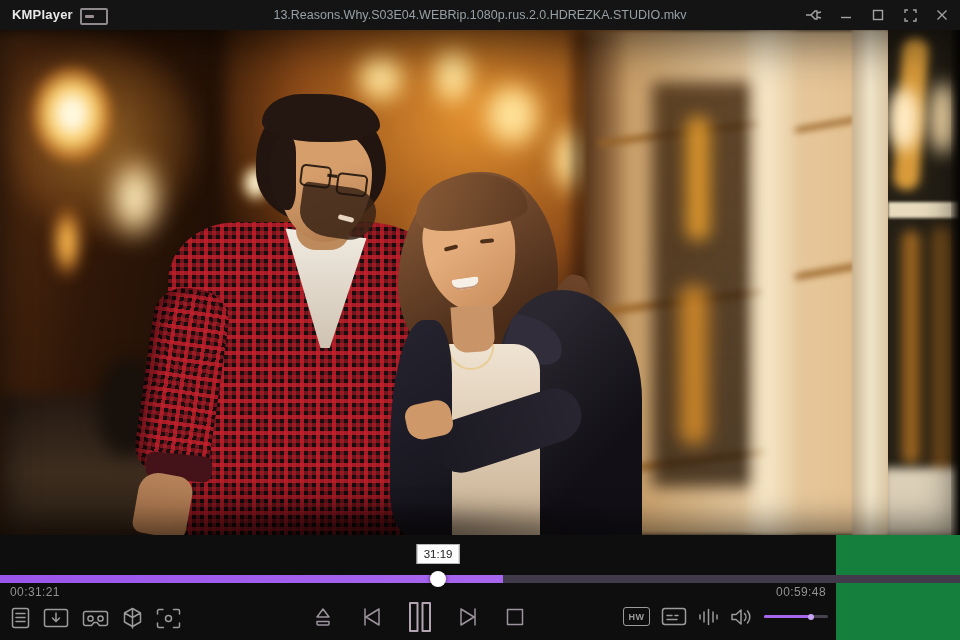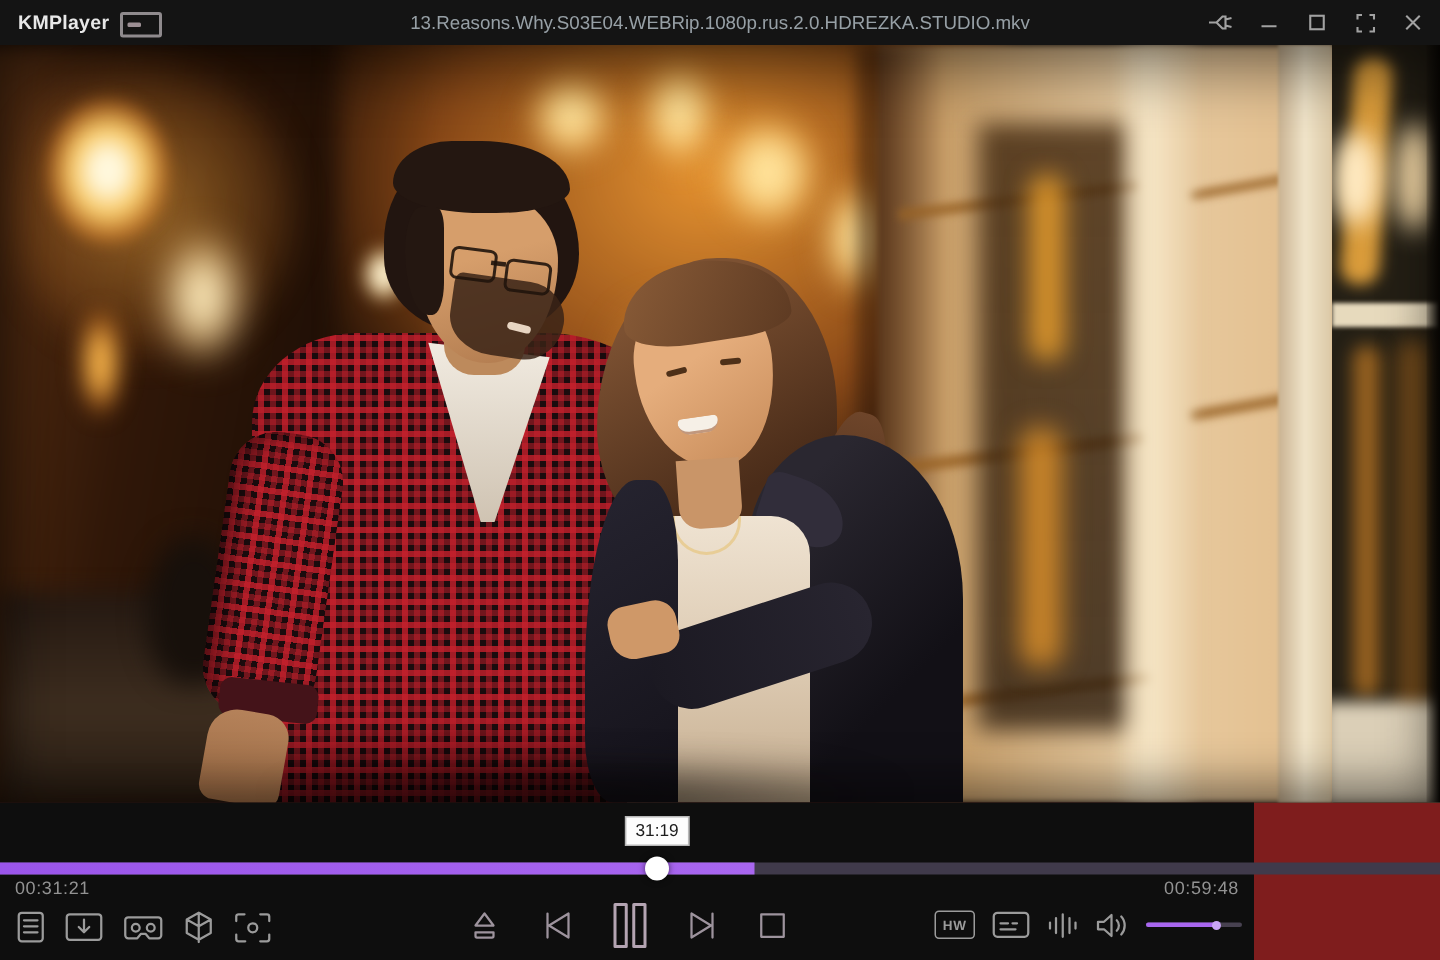--- a/index.html
+++ b/index.html
@@ -1,16 +1,16 @@
 <!DOCTYPE html>
 <html style="--accent: #a866ef;"><head>
 <meta charset="utf-8">
 <style>
   html,body{margin:0;padding:0;background:#000;}
-  .window{position:relative;width:960px;height:640px;background:#7f1d1d;overflow:hidden;
+  .window{position:relative;width:960px;height:640px;background:#15803d;overflow:hidden;
           font-family:"Liberation Sans",sans-serif;-webkit-font-smoothing:antialiased;}
 
   
   .titlebar{position:absolute;left:0;top:0;width:960px;height:30px;background:#141414;}
   .app-name{position:absolute;left:12px;top:7px;font-size:13px;font-weight:bold;color:#e8e8e8;letter-spacing:.2px;}
   .compact-icon{position:absolute;left:80px;top:8px;width:24px;height:13px;border:2px solid #8f8a8d;border-radius:2px;display:flex;align-items:center;}
   .compact-icon .dash{width:9px;height:3px;background:#9c8f94;margin-left:3px;border-radius:1px;}
   .win-title{position:absolute;left:0;top:0;width:100%;height:30px;line-height:30px;text-align:center;
              font-size:12.5px;color:#97a0a6;}
   .win-controls{position:absolute;right:6px;top:0;height:30px;display:flex;align-items:center;gap:8px;}

